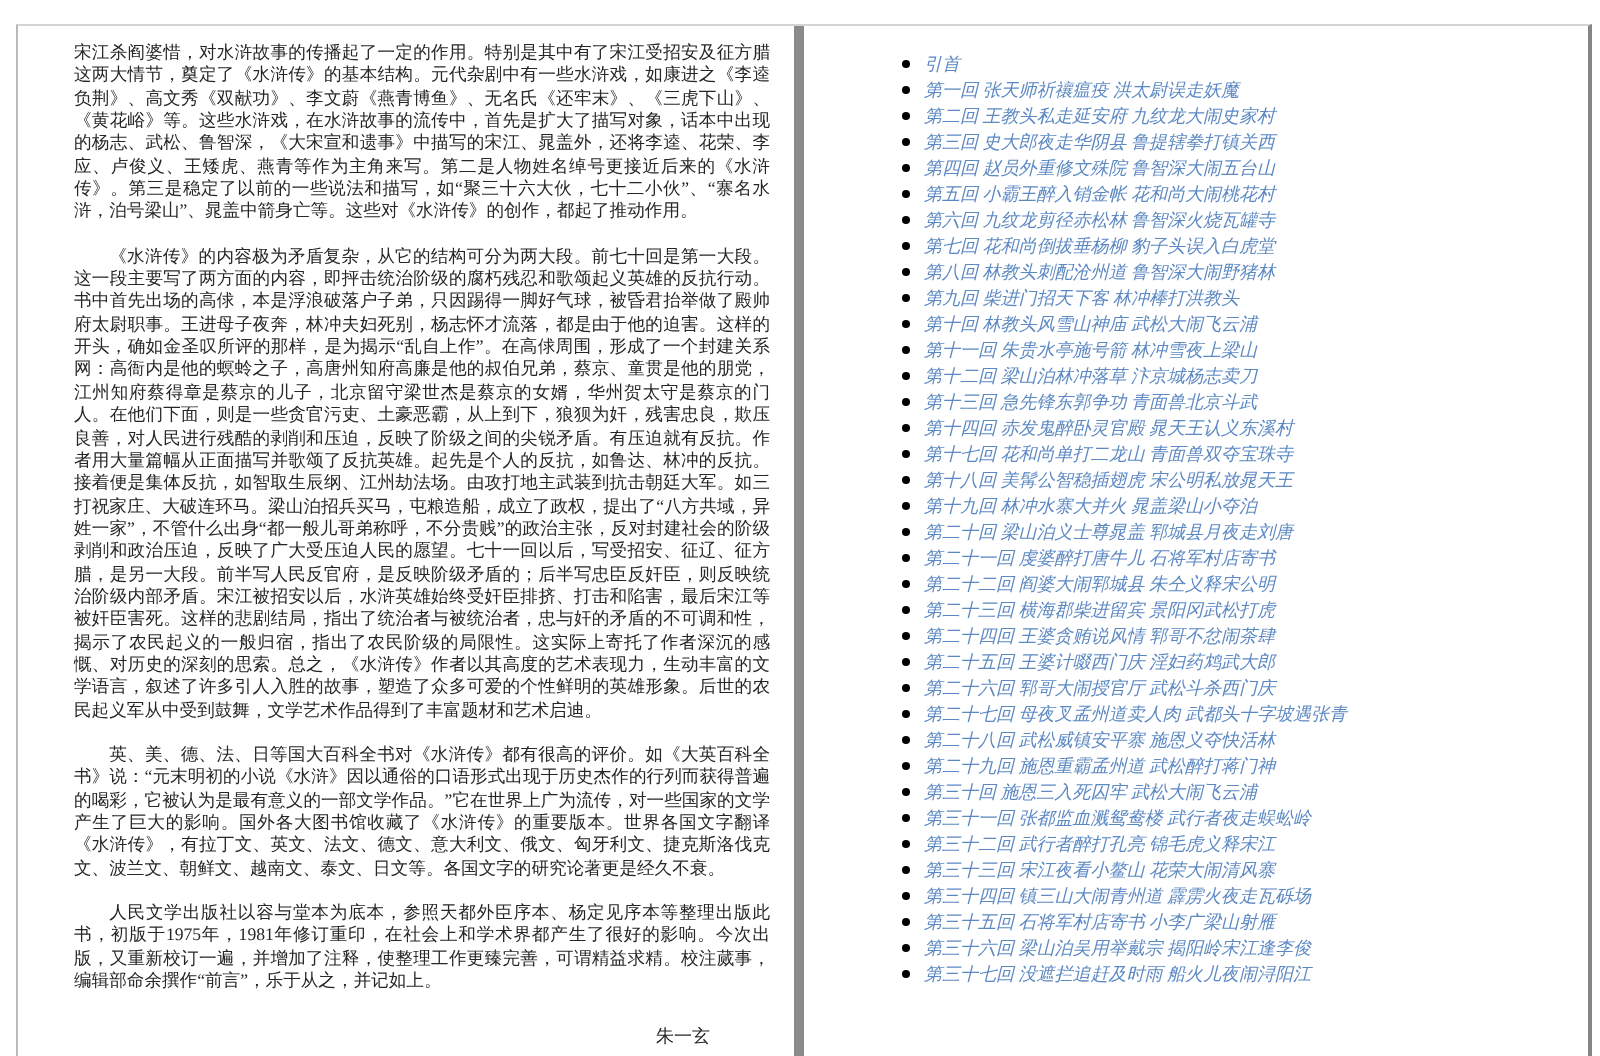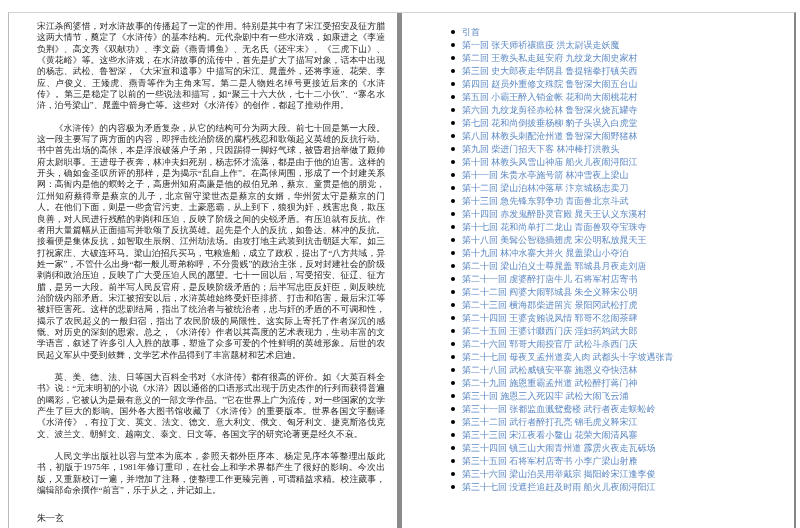--- a/index.html
+++ b/index.html
@@ -46,21 +46,21 @@
     font-size: 8.8px;
     line-height: 11.35px;
     text-align: justify;
     text-indent: 2em;
     color: var(--text-color, #262626);
     letter-spacing: 0;
   }
   .para.no-indent { text-indent: 0; }
   .signature {
     margin-top: 16px;
-    text-align: left;
+    text-align: right;
     padding-right: 30px;
     font-size: 9px;
     color: var(--text-color, #262626);
   }
   .dateline {
     margin-top: 9px;
     text-align: right;
     padding-right: 21px;
     font-size: 9px;
     color: var(--text-color, #262626);
@@ -83,20 +83,21 @@
     height: 4px;
     border-radius: 50%;
     background: var(--bullet-color, #000000);
     vertical-align: middle;
     margin-right: 7px;
     margin-bottom: 2px;
   }
   a.toc-link {
     color: var(--link-color, #5d89c3);
     text-decoration: none;
+    font-style: italic;
   }
 </style>
 </head>
 <body>
 
 <div class="window">
   <div class="frame-preface">
     <div>
         <p class="para no-indent">宋江杀阎婆惜，对水浒故事的传播起了一定的作用。特别是其中有了宋江受招安及征方腊这两大情节，奠定了《水浒传》的基本结构。元代杂剧中有一些水浒戏，如康进之《李逵负荆》、高文秀《双献功》、李文蔚《燕青博鱼》、无名氏《还牢末》、《三虎下山》、《黄花峪》等。这些水浒戏，在水浒故事的流传中，首先是扩大了描写对象，话本中出现的杨志、武松、鲁智深，《大宋宣和遗事》中描写的宋江、晁盖外，还将李逵、花荣、李应、卢俊义、王矮虎、燕青等作为主角来写。第二是人物姓名绰号更接近后来的《水浒传》。第三是稳定了以前的一些说法和描写，如“聚三十六大伙，七十二小伙”、“寨名水浒，泊号梁山”、晁盖中箭身亡等。这些对《水浒传》的创作，都起了推动作用。</p>
         <p class="para">《水浒传》的内容极为矛盾复杂，从它的结构可分为两大段。前七十回是第一大段。这一段主要写了两方面的内容，即抨击统治阶级的腐朽残忍和歌颂起义英雄的反抗行动。书中首先出场的高俅，本是浮浪破落户子弟，只因踢得一脚好气球，被昏君抬举做了殿帅府太尉职事。王进母子夜奔，林冲夫妇死别，杨志怀才流落，都是由于他的迫害。这样的开头，确如金圣叹所评的那样，是为揭示“乱自上作”。在高俅周围，形成了一个封建关系网：高衙内是他的螟蛉之子，高唐州知府高廉是他的叔伯兄弟，蔡京、童贯是他的朋党，江州知府蔡得章是蔡京的儿子，北京留守梁世杰是蔡京的女婿，华州贺太守是蔡京的门人。在他们下面，则是一些贪官污吏、土豪恶霸，从上到下，狼狈为奸，残害忠良，欺压良善，对人民进行残酷的剥削和压迫，反映了阶级之间的尖锐矛盾。有压迫就有反抗。作者用大量篇幅从正面描写并歌颂了反抗英雄。起先是个人的反抗，如鲁达、林冲的反抗。接着便是集体反抗，如智取生辰纲、江州劫法场。由攻打地主武装到抗击朝廷大军。如三打祝家庄、大破连环马。梁山泊招兵买马，屯粮造船，成立了政权，提出了“八方共域，异姓一家”，不管什么出身“都一般儿哥弟称呼，不分贵贱”的政治主张，反对封建社会的阶级剥削和政治压迫，反映了广大受压迫人民的愿望。七十一回以后，写受招安、征辽、征方腊，是另一大段。前半写人民反官府，是反映阶级矛盾的；后半写忠臣反奸臣，则反映统治阶级内部矛盾。宋江被招安以后，水浒英雄始终受奸臣排挤、打击和陷害，最后宋江等被奸臣害死。这样的悲剧结局，指出了统治者与被统治者，忠与奸的矛盾的不可调和性，揭示了农民起义的一般归宿，指出了农民阶级的局限性。这实际上寄托了作者深沉的感慨、对历史的深刻的思索。总之，《水浒传》作者以其高度的艺术表现力，生动丰富的文学语言，叙述了许多引人入胜的故事，塑造了众多可爱的个性鲜明的英雄形象。后世的农民起义军从中受到鼓舞，文学艺术作品得到了丰富题材和艺术启迪。</p>
@@ -112,21 +113,21 @@
         <li><span class="bullet"></span><a class="toc-link" href="#">引首</a></li>
         <li><span class="bullet"></span><a class="toc-link" href="#">第一回 张天师祈禳瘟疫 洪太尉误走妖魔</a></li>
         <li><span class="bullet"></span><a class="toc-link" href="#">第二回 王教头私走延安府 九纹龙大闹史家村</a></li>
         <li><span class="bullet"></span><a class="toc-link" href="#">第三回 史大郎夜走华阴县 鲁提辖拳打镇关西</a></li>
         <li><span class="bullet"></span><a class="toc-link" href="#">第四回 赵员外重修文殊院 鲁智深大闹五台山</a></li>
         <li><span class="bullet"></span><a class="toc-link" href="#">第五回 小霸王醉入销金帐 花和尚大闹桃花村</a></li>
         <li><span class="bullet"></span><a class="toc-link" href="#">第六回 九纹龙剪径赤松林 鲁智深火烧瓦罐寺</a></li>
         <li><span class="bullet"></span><a class="toc-link" href="#">第七回 花和尚倒拔垂杨柳 豹子头误入白虎堂</a></li>
         <li><span class="bullet"></span><a class="toc-link" href="#">第八回 林教头刺配沧州道 鲁智深大闹野猪林</a></li>
         <li><span class="bullet"></span><a class="toc-link" href="#">第九回 柴进门招天下客 林冲棒打洪教头</a></li>
-        <li><span class="bullet"></span><a class="toc-link" href="#">第十回 林教头风雪山神庙 船火儿夜闹浔阳江</a></li>
+        <li><span class="bullet"></span><a class="toc-link" href="#">第十回 林教头风雪山神庙 武松大闹飞云浦</a></li>
         <li><span class="bullet"></span><a class="toc-link" href="#">第十一回 朱贵水亭施号箭 林冲雪夜上梁山</a></li>
         <li><span class="bullet"></span><a class="toc-link" href="#">第十二回 梁山泊林冲落草 汴京城杨志卖刀</a></li>
         <li><span class="bullet"></span><a class="toc-link" href="#">第十三回 急先锋东郭争功 青面兽北京斗武</a></li>
         <li><span class="bullet"></span><a class="toc-link" href="#">第十四回 赤发鬼醉卧灵官殿 晁天王认义东溪村</a></li>
         <li><span class="bullet"></span><a class="toc-link" href="#">第十七回 花和尚单打二龙山 青面兽双夺宝珠寺</a></li>
         <li><span class="bullet"></span><a class="toc-link" href="#">第十八回 美髯公智稳插翅虎 宋公明私放晁天王</a></li>
         <li><span class="bullet"></span><a class="toc-link" href="#">第十九回 林冲水寨大并火 晁盖梁山小夺泊</a></li>
         <li><span class="bullet"></span><a class="toc-link" href="#">第二十回 梁山泊义士尊晁盖 郓城县月夜走刘唐</a></li>
         <li><span class="bullet"></span><a class="toc-link" href="#">第二十一回 虔婆醉打唐牛儿 石将军村店寄书</a></li>
         <li><span class="bullet"></span><a class="toc-link" href="#">第二十二回 阎婆大闹郓城县 朱仝义释宋公明</a></li>

